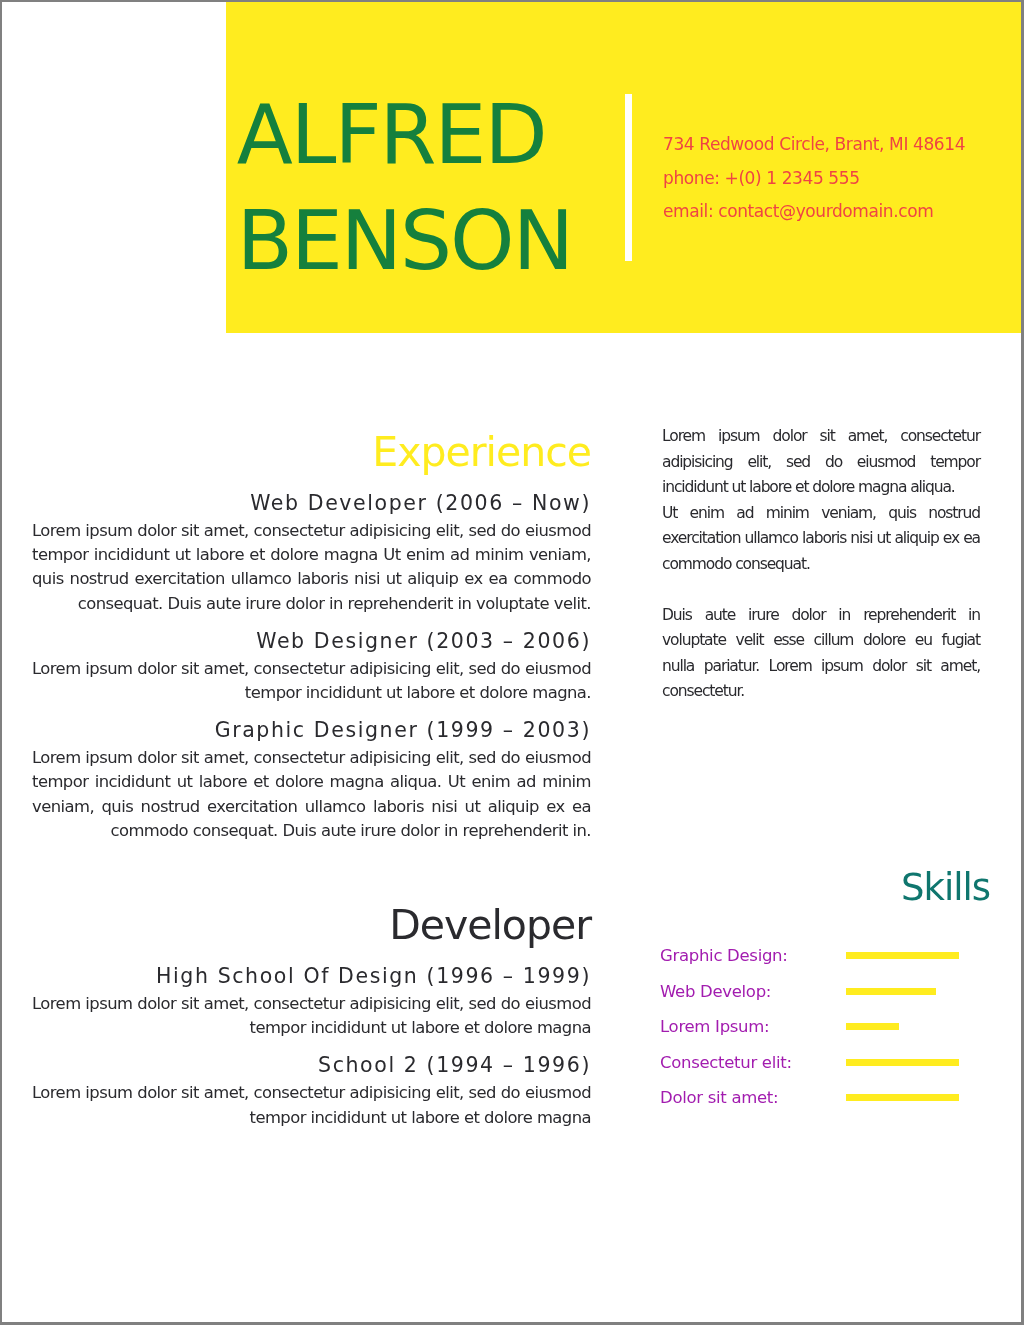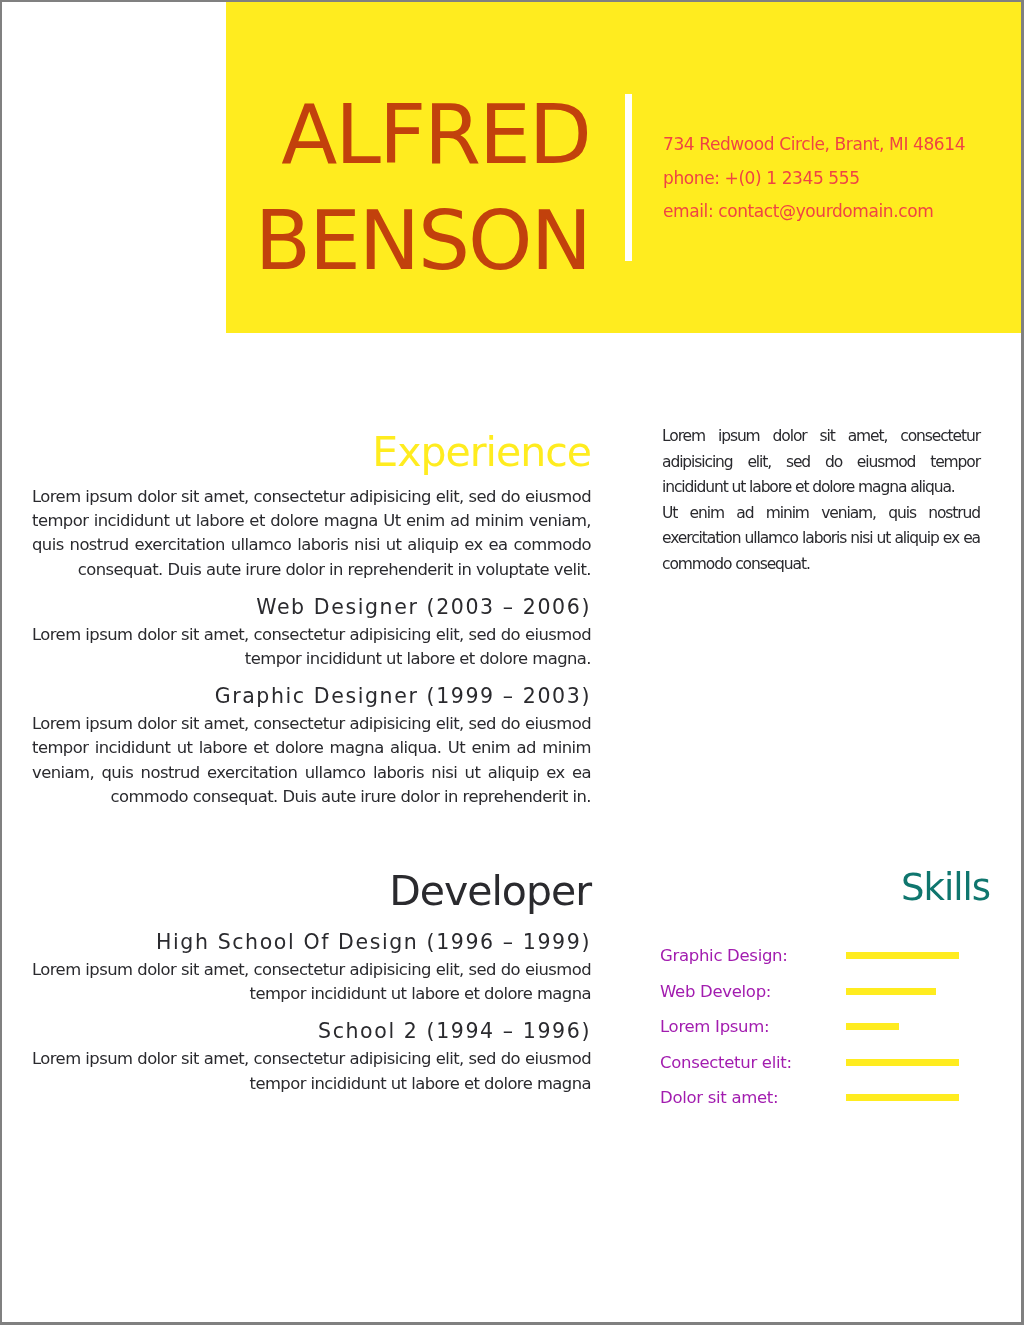--- a/index.html
+++ b/index.html
@@ -16,26 +16,25 @@
       border-right: 3px solid #808080;
       border-bottom: 3px solid #808080;
       pointer-events: none;
       z-index: 10;
     }
     .header-band {
       position: absolute; left: 226px; top: 0; width: 798px; height: 333px;
       background: #ffec1f;
     }
     .name-block {
-      position: absolute; right: 434px; top: 82px;
-      text-align: right;
+      position: absolute; right: 452px; top: 82px;
       font-family: "DejaVu Sans", sans-serif;
       font-size: 82px;
       line-height: 106px;
-      color: #c2410c;
+      color: #15803d;
       letter-spacing: -2px;
       font-weight: 400;
     }
     .name-block div { white-space: nowrap; }
     .divider {
       position: absolute; left: 625px; top: 94px; width: 7px; height: 167px;
       background: #ffffff;
     }
     .contact {
       position: absolute; left: 663px; top: 128px;
@@ -139,20 +138,21 @@
 <div class="contact">
   <div>734 Redwood Circle, Brant, MI 48614</div>
   <div>phone: +(0) 1 2345 555</div>
   <div>email: contact@yourdomain.com</div>
 </div>
 
 <div class="left-col">
   <div class="section-title accent">Experience</div>
 
   <div class="entry">
+    <div class="job-title">Web Developer (2006 – Now)</div>
     <div class="job-desc">Lorem ipsum dolor sit amet, consectetur adipisicing elit, sed do eiusmod tempor incididunt ut labore et dolore magna Ut enim ad minim veniam, quis nostrud exercitation ullamco laboris nisi ut aliquip ex ea commodo consequat. Duis aute irure dolor in reprehenderit in voluptate velit.</div>
   </div>
   <div class="entry">
     <div class="job-title">Web Designer (2003 – 2006)</div>
     <div class="job-desc">Lorem ipsum dolor sit amet, consectetur adipisicing elit, sed do eiusmod tempor incididunt ut labore et dolore magna.</div>
   </div>
   <div class="entry">
     <div class="job-title">Graphic Designer (1999 – 2003)</div>
     <div class="job-desc">Lorem ipsum dolor sit amet, consectetur adipisicing elit, sed do eiusmod tempor incididunt ut labore et dolore magna aliqua. Ut enim ad minim veniam, quis nostrud exercitation ullamco laboris nisi ut aliquip ex ea commodo consequat. Duis aute irure dolor in reprehenderit in.</div>
   </div>
@@ -168,20 +168,21 @@
   <div class="entry">
     <div class="job-title">School 2 (1994 – 1996)</div>
     <div class="job-desc">Lorem ipsum dolor sit amet, consectetur adipisicing elit, sed do eiusmod tempor incididunt ut labore et dolore magna</div>
   </div>
 </div>
 
 <div class="right-col">
   <div class="profile-text">
     <p class="last-left">Lorem ipsum dolor sit amet, consectetur adipisicing elit, sed do eiusmod tempor incididunt ut labore et dolore magna aliqua.</p>
     <p class="last-left">Ut enim ad minim veniam, quis nostrud exercitation ullamco laboris nisi ut aliquip ex ea commodo consequat.</p>
+    <p class="gap last-left">Duis aute irure dolor in reprehenderit in voluptate velit esse cillum dolore eu fugiat nulla pariatur. Lorem ipsum dolor sit amet, consectetur.</p>
   </div>
 </div>
 
 <div class="skills">
   <div class="section-title">Skills</div>
   <div class="skill-list">
     <div class="skill-row">
       <span class="skill-label">Graphic Design:</span>
       <span class="skill-bar" style="width: 113px;"></span>
     </div>

